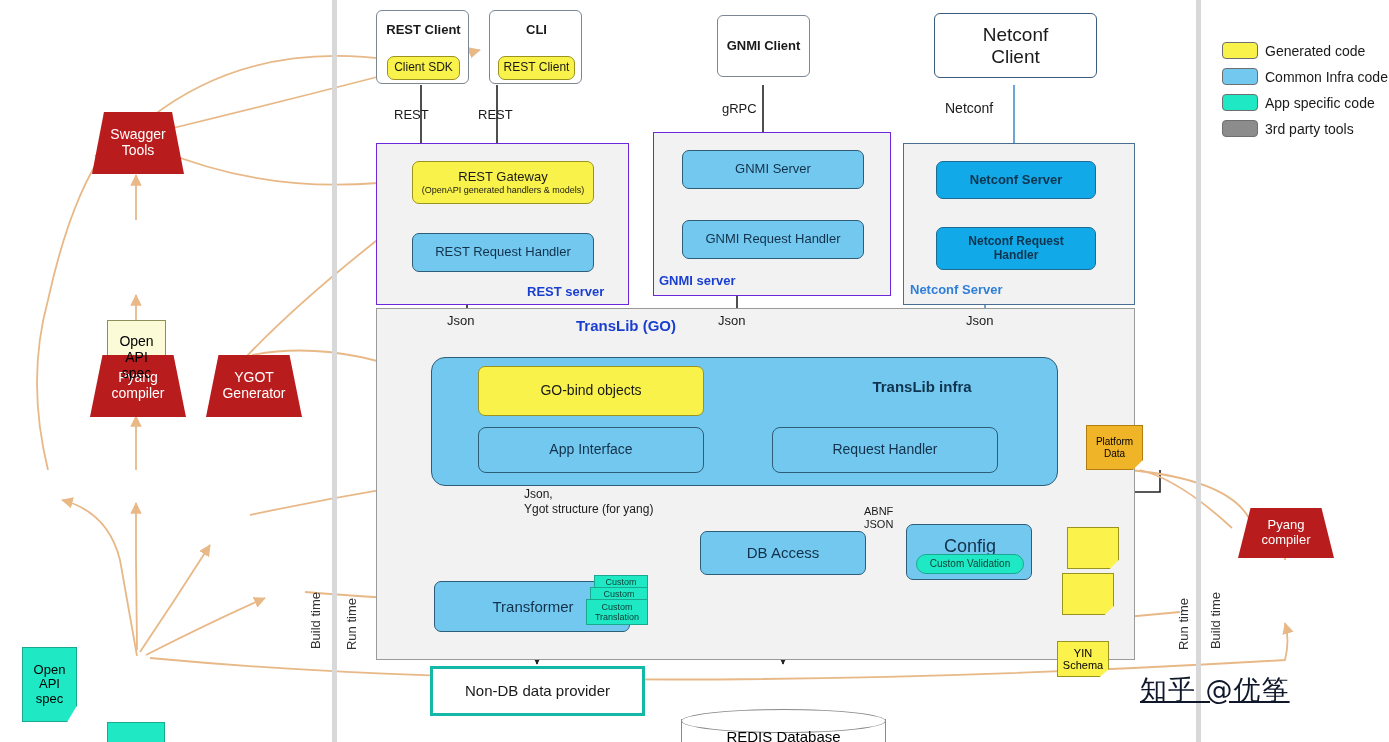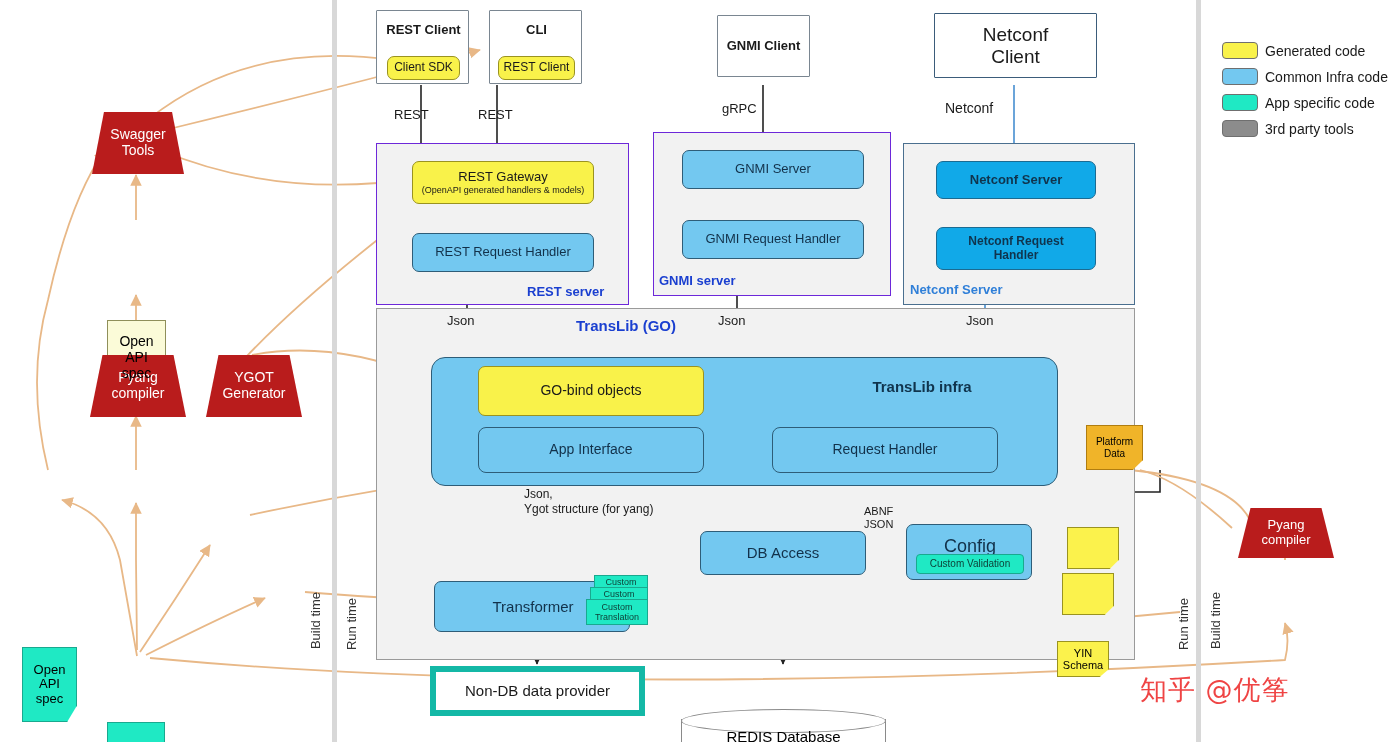--- a/index.html
+++ b/index.html
@@ -2,22 +2,22 @@
 <html><head>
 <meta charset="utf-8">
 <style>
   html,body{margin:0;padding:0;background:#ffffff;}
   body{width:1389px;height:742px;font-family:"Liberation Sans",sans-serif;overflow:hidden;}
   #stage{position:relative;width:1389px;height:742px;background:#fff;}
   .abs{position:absolute;box-sizing:border-box;}
   .ctr{display:flex;align-items:center;justify-content:center;text-align:center;line-height:1.12;}
 
   
-  .plainbox{border:6px solid #14b8a6;background:#fff;color:#1a1a1a;}
-  .rbox{border:1px solid #7a8691;border-radius:1px;background:#fff;color:#1a1a1a;}
+  .plainbox{border:3px solid #14b8a6;background:#fff;color:#1a1a1a;}
+  .rbox{border:1px solid #7a8691;border-radius:6px;background:#fff;color:#1a1a1a;}
   .blue{background:#73c8f0;border:1px solid #2e5d78;border-radius:7px;color:#12314a;}
   .blue-strong{background:#11a9e8;border:1px solid #1b6b92;border-radius:7px;color:#10344d;}
   .yellow{background:#f9f24a;border:1px solid #9a9320;border-radius:7px;color:#1a1a1a;}
   .cyan{background:#1fe9c4;border:1px solid #19a98f;color:#0d3d35;}
   .grey-tool{background:#b91c1c;color:#ffffff;
     clip-path:polygon(13% 0,87% 0,100% 100%,0 100%);}
   .panel{background:#f2f2f2;border:1px solid #6d28d9;}
   .panel2{background:#f2f2f2;border:1px solid #4a6f8f;}
   .panel-big{background:#f2f2f2;border:1px solid #9a9a9a;}
 
@@ -43,21 +43,21 @@
   .lab-blue2{color:#2f7fd8;font-weight:bold;}
   .vert{writing-mode:vertical-rl;transform:rotate(180deg);color:#333;font-size:13px;}
 
   .divider{background:#d8d8d8;}
 
   
   .legend-sw{width:34px;height:15px;border-radius:4px;border:1px solid #6f6f6f;}
   .legend-row{display:flex;align-items:center;gap:7px;font-size:14px;color:#1a1a1a;}
 
   svg.ov{position:absolute;left:0;top:0;width:1389px;height:742px;pointer-events:none;}
-  .wm{position:absolute;color:#ef4444;font-size:27px;font-family:"DejaVu Sans",sans-serif;letter-spacing:1px;}
+  .wm{position:absolute;color:#0f172a;font-size:27px;font-family:"DejaVu Sans",sans-serif;letter-spacing:1px;text-decoration:underline;}
 </style>
 </head>
 <body>
 
 <div id="stage">
 
   <svg class="ov" viewBox="0 0 1389 742">
     <defs>
       <marker id="ahB" markerWidth="7" markerHeight="7" refX="5.5" refY="3" orient="auto">
         <path d="M0,0 L6,3 L0,6 z" fill="#222"></path>
@@ -271,21 +271,21 @@
 
   <div class="abs blue ctr" style="left:700px;top:531px;width:166px;height:44px;font-size:15px;border-radius:7px;">DB Access</div>
 
   <div class="abs lab" style="left:864px;top:505px;font-size:11px;line-height:1.2;">
     <div>ABNF</div>
     <div>JSON</div>
   </div>
 
   <div class="abs blue" style="left:906px;top:524px;width:126px;height:56px;">
     <div class="abs ctr" style="left:0;top:20px;width:126px;height:22px;font-size:18px;">Config Validation</div>
-    <div class="abs cyan ctr" style="left:9px;top:29px;width:108px;height:20px;font-size:10px;border-radius:4px;">Custom Validation</div>
+    <div class="abs cyan ctr" style="left:9px;top:29px;width:108px;height:20px;font-size:10px;border-radius:10px;">Custom Validation</div>
   </div>
 
   <div class="abs" style="left:1057px;top:527px;width:62px;height:50px;">
     <div class="abs docYellow doc" style="left:10px;top:0;width:52px;height:42px;">
         <div class="page"></div>
       </div>
     <div class="abs docYellow doc" style="left:5px;top:4px;width:52px;height:42px;">
         <div class="page"></div>
       </div>
     <div class="abs docYellow doc" style="left:0;top:16px;width:52px;height:36px;margin-top:14px;">

